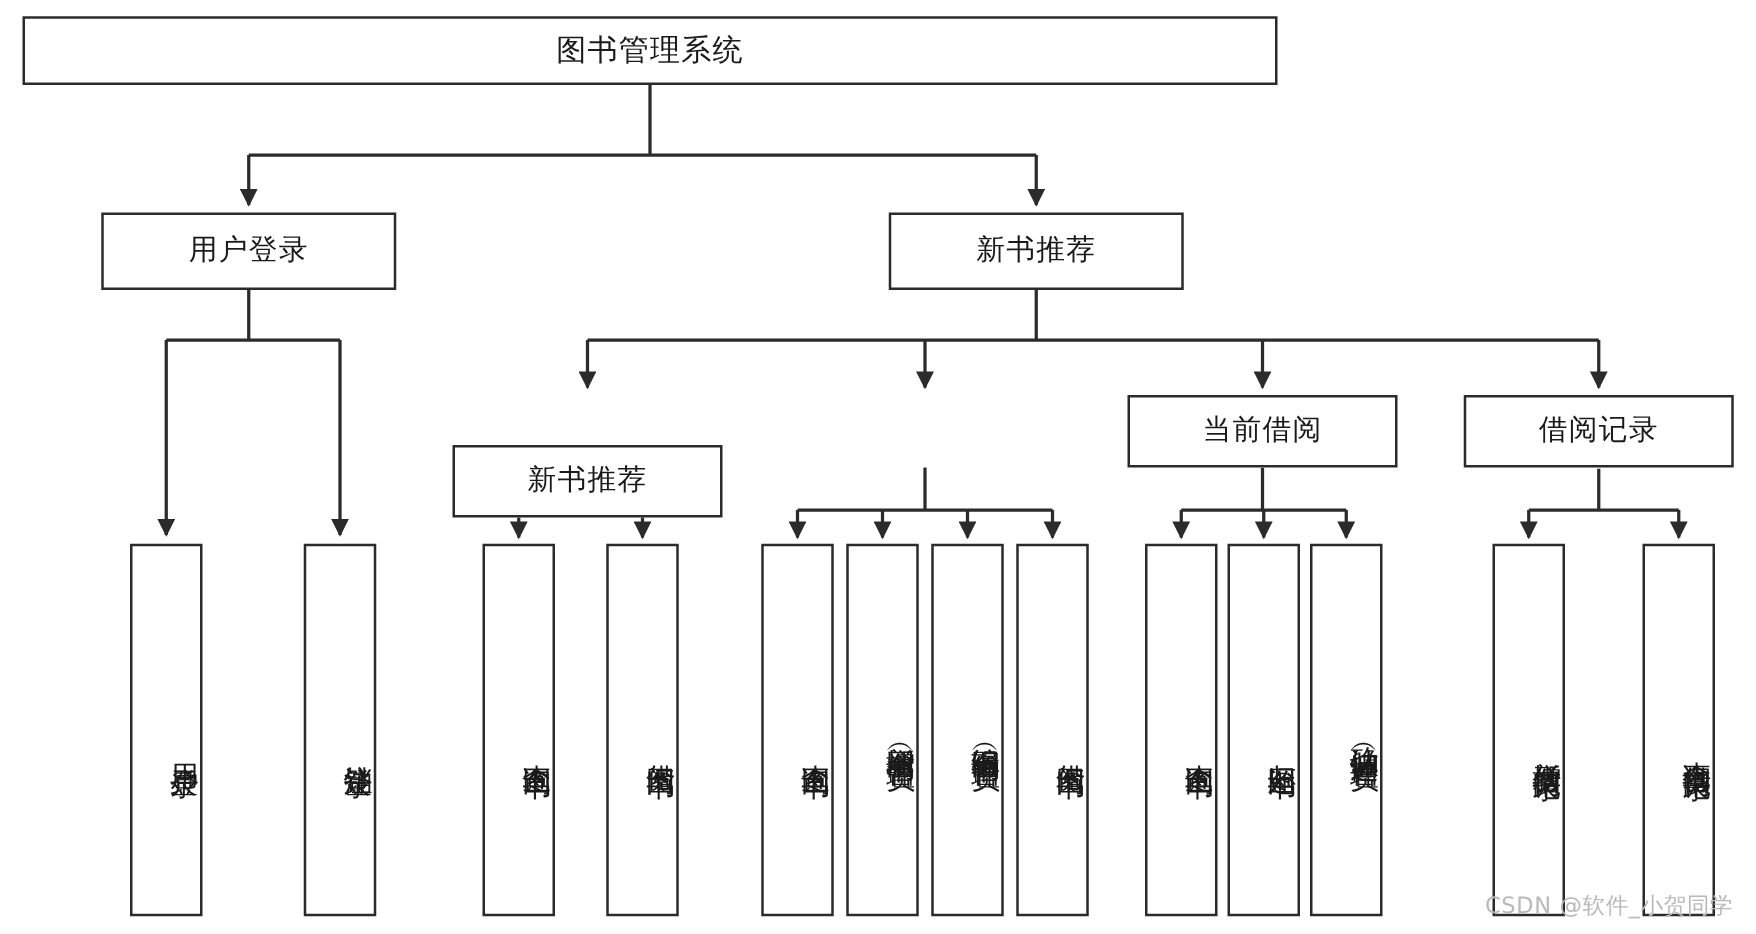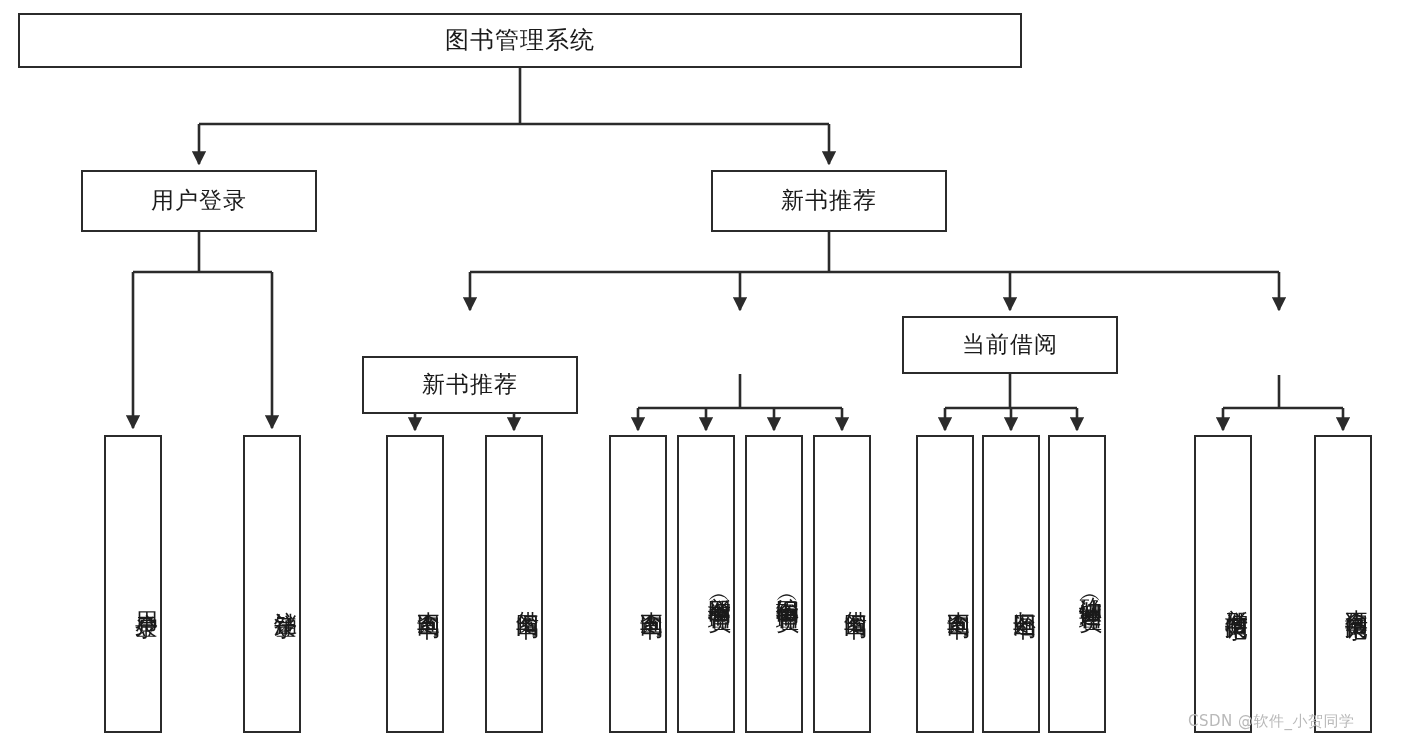--- a/index.html
+++ b/index.html
@@ -55,21 +55,21 @@
     justify-content: center;
     line-height: 1.15;
   }
   .node.vert.tight {
     padding-top: 8px;
   }
   .watermark {
     position: absolute;
     left: 1188px;
     top: 712px;
-    font-size: 15px;
+    font-size: 18px;
     color: #b9b9b9;
     letter-spacing: 0.5px;
     white-space: nowrap;
     font-family: "DejaVu Sans", "Liberation Sans", sans-serif;
   }
 </style>
 </head>
 <body>
 
 <div id="canvas">
@@ -139,20 +139,23 @@
   <div class="node horiz" style="left:711px; top:170px; width:236px; height:62px;">
     <span>新书推荐</span>
   </div>
 
   <div class="node horiz" style="left:362px; top:316px; width:216px; height:58px;margin-top:40px;">
     <span>新书推荐</span>
   </div>
   <div class="node horiz" style="left:902px; top:316px; width:216px; height:58px;">
     <span>当前借阅</span>
   </div>
+  <div class="node horiz" style="left:1171px; top:316px; width:216px; height:58px;">
+    <span>借阅记录</span>
+  </div>
 
   <div class="node vert" style="left:104px; top:435px; width:58px; height:298px;">
     <span>用户登录</span>
   </div>
   <div class="node vert" style="left:243px; top:435px; width:58px; height:298px;">
     <span>注销登录</span>
   </div>
 
   <div class="node vert" style="left:386px; top:435px; width:58px; height:298px;">
     <span>查询图书</span>

